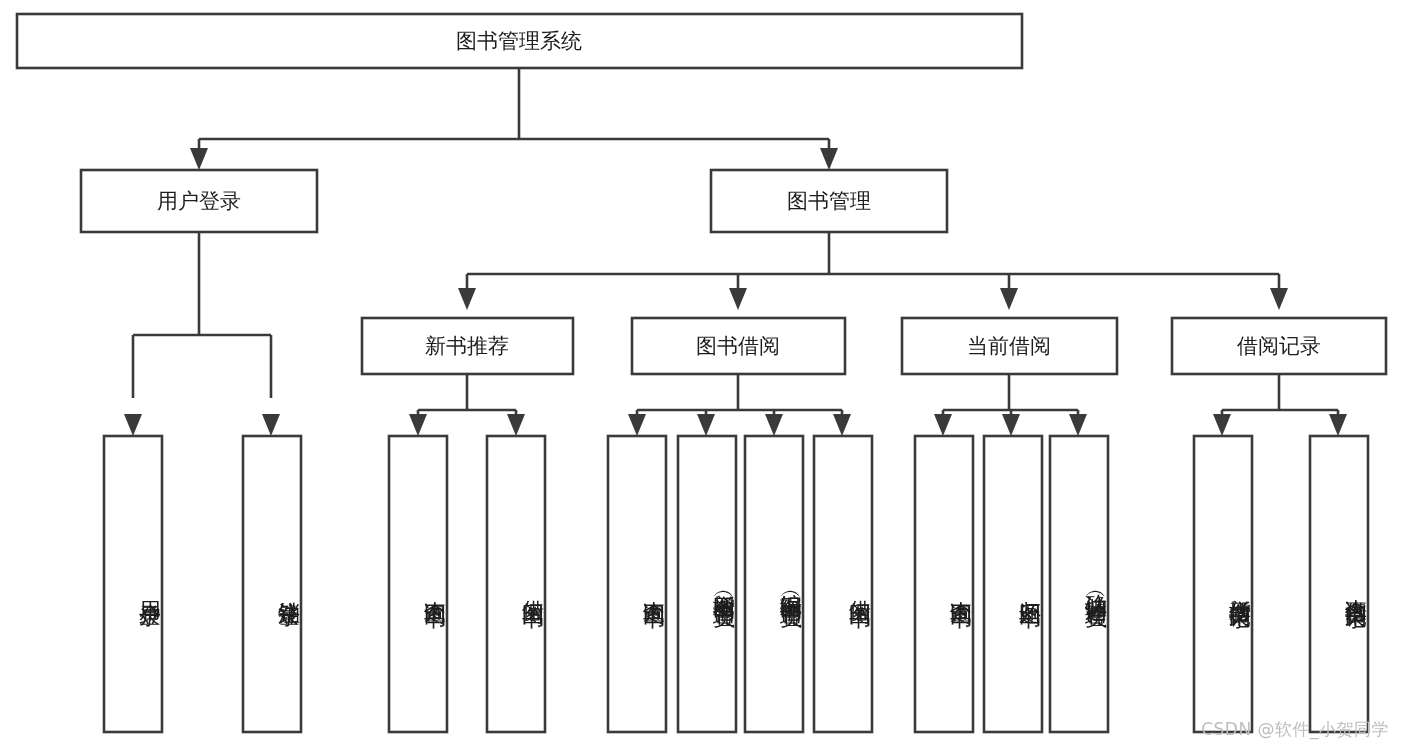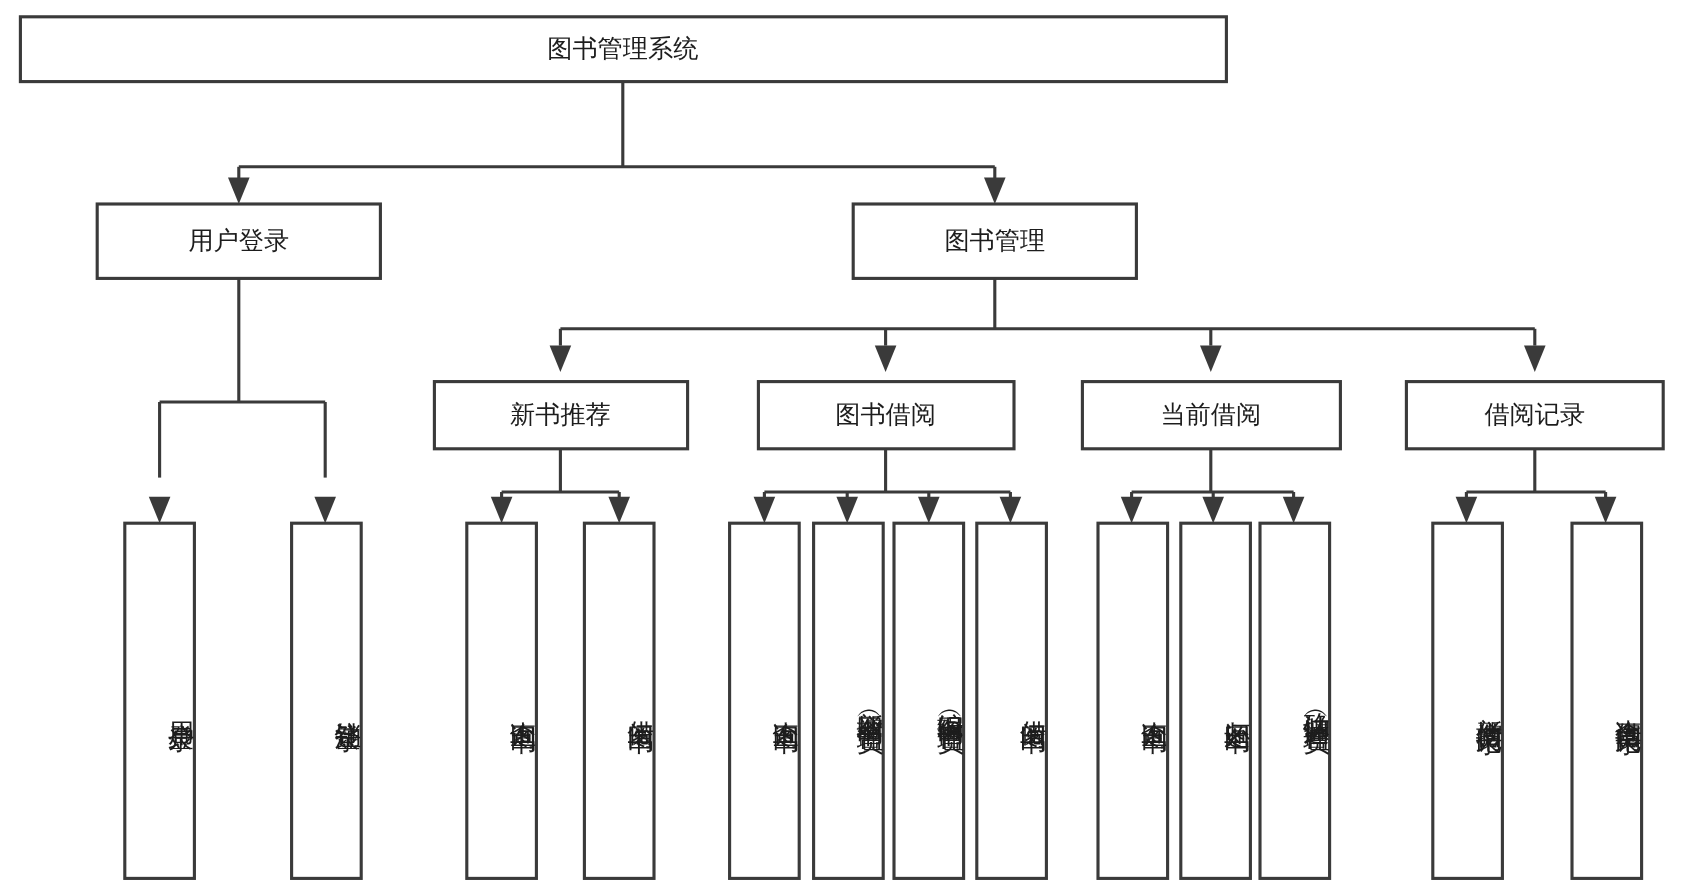--- a/index.html
+++ b/index.html
@@ -229,14 +229,15 @@
   <div class="leaf-label" style="left:745px; top:442px; width:58px; height:286px;">编辑图书（管理员）</div>
   <div class="leaf-label" style="left:814px; top:452px; width:58px; height:270px;">借阅图书</div>
 
   <div class="leaf-label" style="left:915px; top:452px; width:58px; height:270px;">查询图书</div>
   <div class="leaf-label" style="left:984px; top:452px; width:58px; height:270px;">归还图书</div>
   <div class="leaf-label" style="left:1050px; top:442px; width:58px; height:286px;">确认归还（管理员）</div>
 
   <div class="leaf-label" style="left:1194px; top:452px; width:58px; height:270px;">新增借阅记录</div>
   <div class="leaf-label" style="left:1310px; top:452px; width:58px; height:270px;">查询借阅记录</div>
 
+  <div class="watermark">CSDN @软件_小贺同学</div>
 
 </div>
 
 </body></html>

